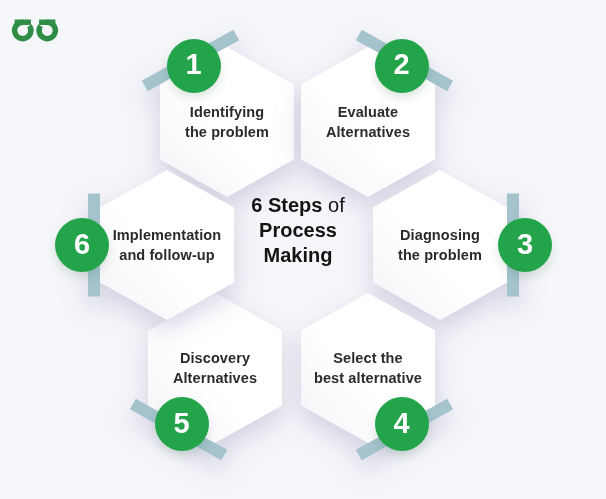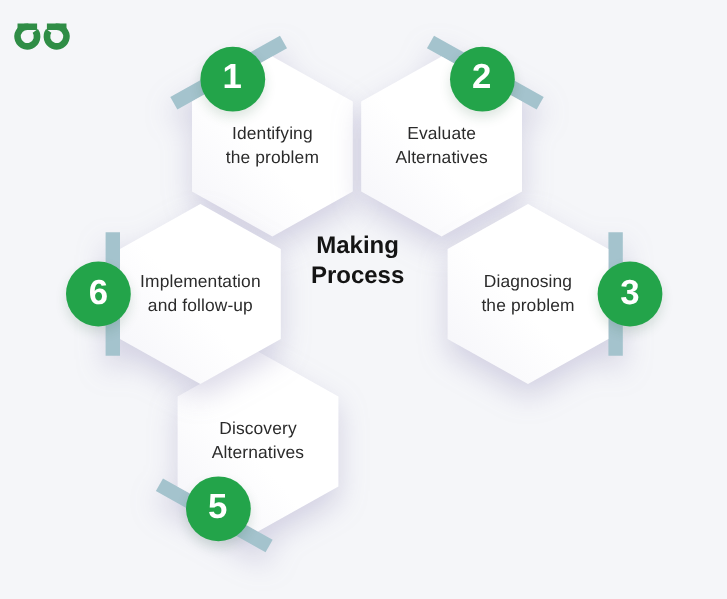--- a/index.html
+++ b/index.html
@@ -30,21 +30,21 @@
   .hex-svg{
     position:absolute;left:0;top:0;overflow:visible;
     filter:drop-shadow(0 11px 12px rgba(112,106,162,0.26));
   }
   .hex-svg .accent{fill:var(--accent-blue);}
   .hex-svg .hex-body{fill:url(#hexGradient);}
   .hex-label{
     position:absolute;inset:0;
     display:flex;align-items:center;justify-content:center;
     text-align:center;white-space:pre-line;
-    font-size:14.5px;font-weight:400;line-height:1.38;
+    font-size:14.5px;font-weight:700;line-height:1.38;
     color:var(--label-text);letter-spacing:.1px;
   }
   .num-circle{
     position:absolute;width:54px;height:54px;border-radius:50%;
     background:var(--step-green);
     display:flex;align-items:center;justify-content:center;
     color:#ffffff;font-size:29px;font-weight:600;
     box-shadow:0 5px 10px rgba(30,90,50,0.15);
   }
   .num-circle span{transform:translateY(-1px);}
@@ -108,20 +108,31 @@
       <polygon class="accent" points="134,23.5 134,126.5 146,126.5 146,23.5"></polygon>
       <polygon class="hex-body" points="67,0 134,37.5 134,112.5 67,150 0,112.5 0,37.5"></polygon>
     </svg>
     <div class="hex-label">Diagnosing
 the problem</div>
     <div class="num-circle" style="left:125px;top:48px">
       <span>3</span>
     </div>
   </div>
 
+  <div class="hex" style="left:301px;top:293px">
+    <svg class="hex-svg" viewBox="0 0 134 150" width="134" height="150" aria-hidden="true">
+      <polygon class="accent" points="146.2,105.7 54.8,156.8 60.7,167.3 152.1,116.2"></polygon>
+      <polygon class="hex-body" points="67,0 134,37.5 134,112.5 67,150 0,112.5 0,37.5"></polygon>
+    </svg>
+    <div class="hex-label">Select the
+best alternative</div>
+    <div class="num-circle" style="left:73.5px;top:104.25px">
+      <span>4</span>
+    </div>
+  </div>
 
   <div class="hex" style="left:148px;top:293px">
     <svg class="hex-svg" viewBox="0 0 134 150" width="134" height="150" aria-hidden="true">
       <polygon class="accent" points="79.2,156.8 -12.2,105.7 -18.1,116.2 73.3,167.3"></polygon>
       <polygon class="hex-body" points="67,0 134,37.5 134,112.5 67,150 0,112.5 0,37.5"></polygon>
     </svg>
     <div class="hex-label">Discovery
 Alternatives</div>
     <div class="num-circle" style="left:6.5px;top:104.25px">
       <span>5</span>
@@ -134,17 +145,18 @@
       <polygon class="hex-body" points="67,0 134,37.5 134,112.5 67,150 0,112.5 0,37.5"></polygon>
     </svg>
     <div class="hex-label">Implementation
 and follow-up</div>
     <div class="num-circle" style="left:-45px;top:48px">
       <span>6</span>
     </div>
   </div>
 
   <div class="title">
+    <div><span>6 Steps</span><span class="regular"> of</span></div>
+    <div>Process</div>
     <div>Making</div>
-    <div>Process</div>
   </div>
 
 </div>
 
 </body></html>

